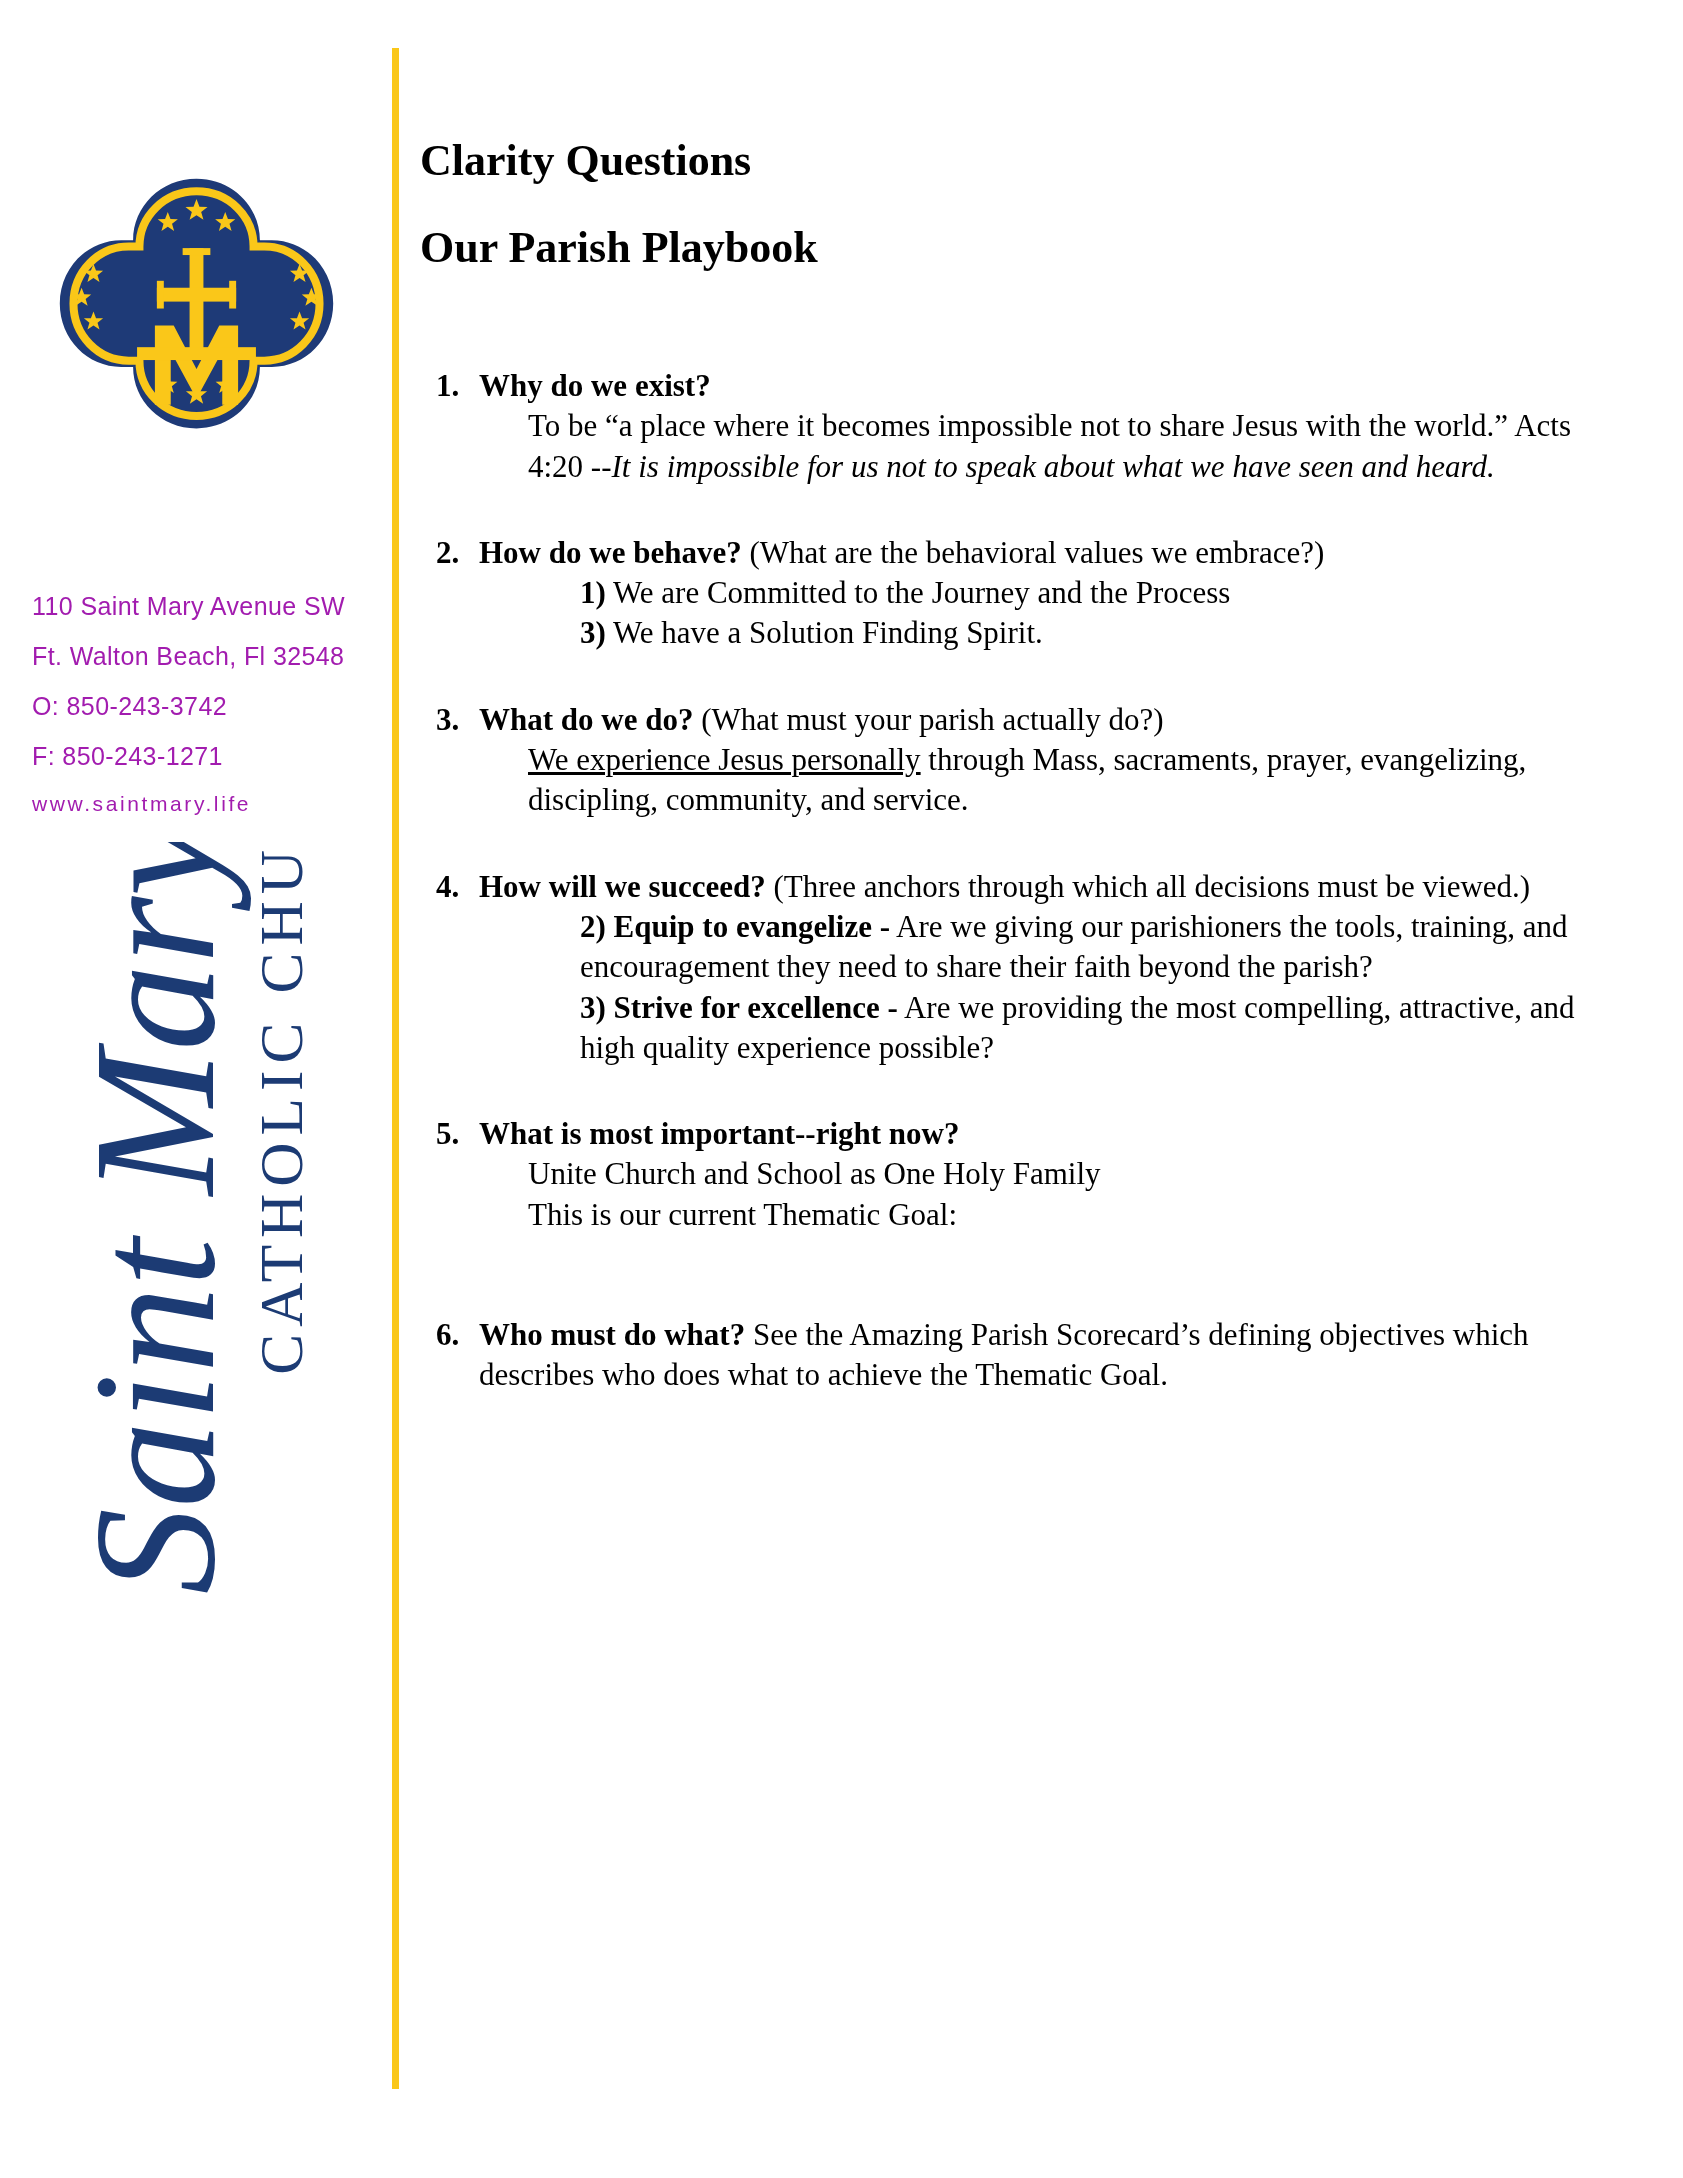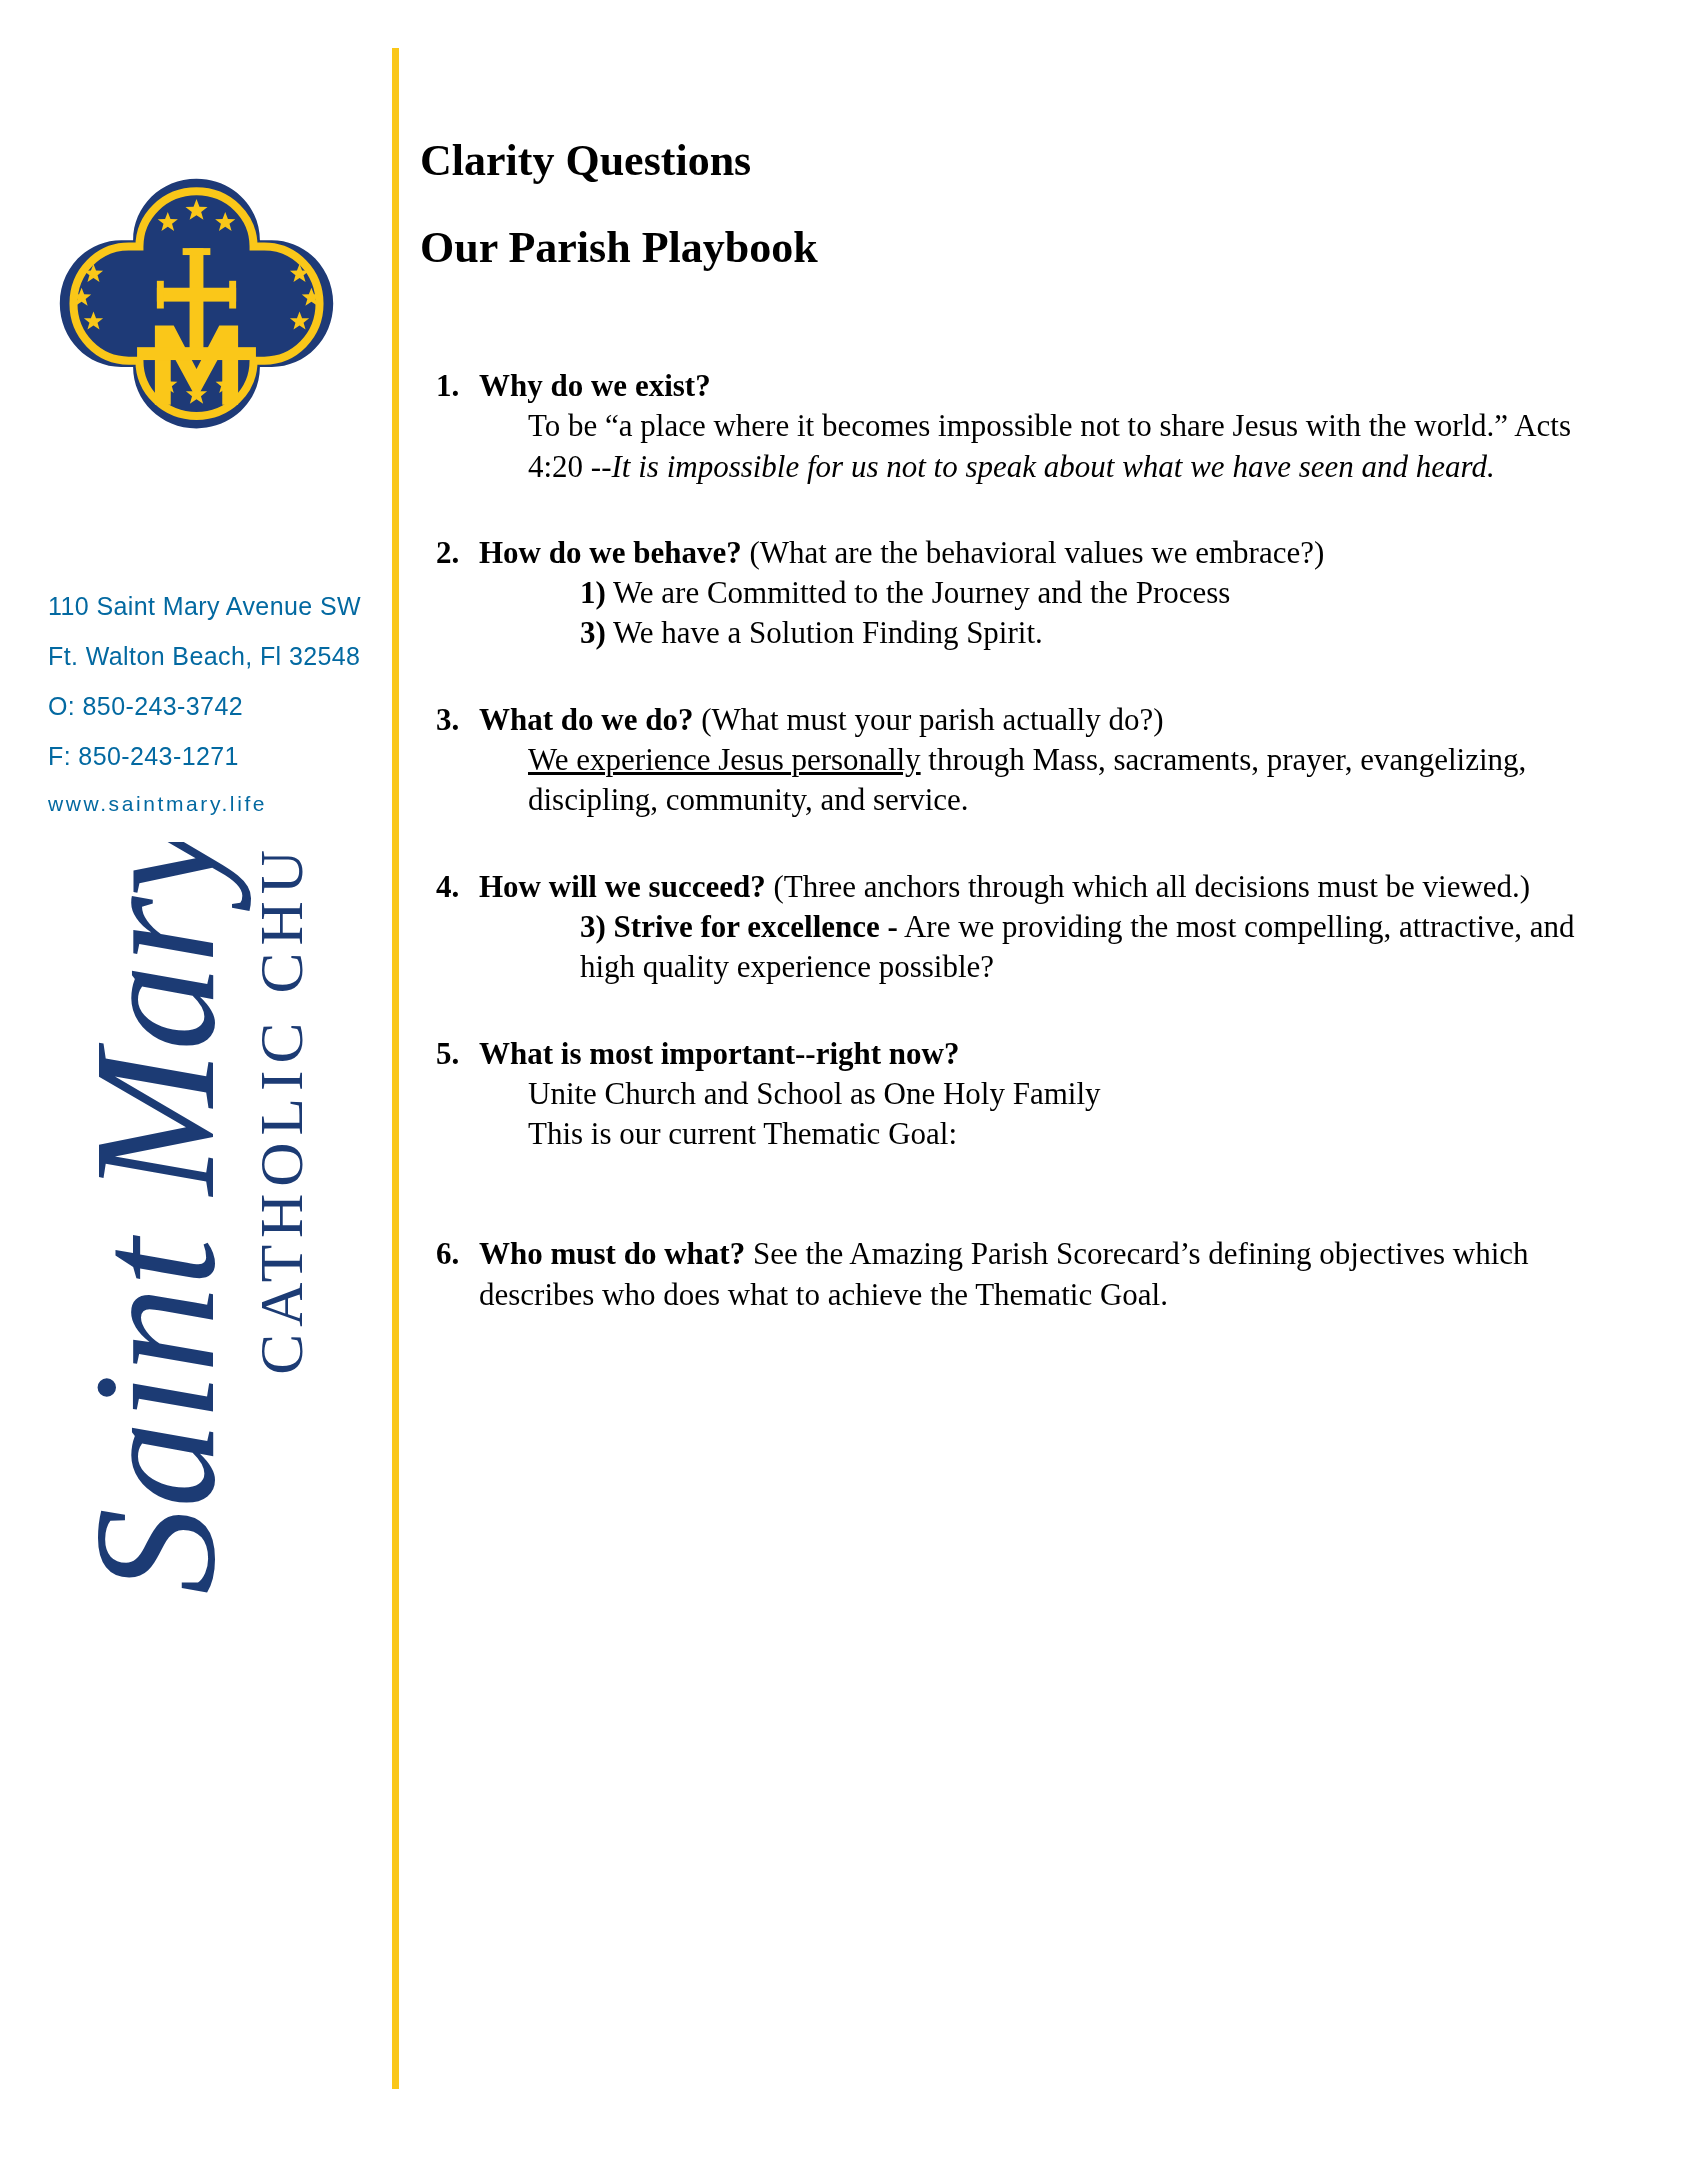--- a/index.html
+++ b/index.html
@@ -22,22 +22,21 @@
     background:#FAC719;
   }
   .logo-wrap{
     position:absolute;left:38px;top:149px;width:317px;height:327px;
   }
   .logo-wrap svg{display:block;width:317px;height:327px;}
 
   .address{
     position:absolute;left:32px;top:592px;width:356px;
     font-family:"Liberation Sans","DejaVu Sans",sans-serif;
-    color:#0369a1;
-    margin-left:16px;
+    color:#a21caf;
   }
   .address .line{
     font-size:25px;letter-spacing:0.4px;margin-bottom:21px;white-space:nowrap;
     font-weight:400;
   }
   .address .web{font-size:21px;letter-spacing:2.6px;margin-bottom:0;}
 
   .vertical-logo{
     position:absolute;left:-193px;top:1040px;
     width:792px;height:396px;
@@ -233,20 +232,23 @@
       </div>
 
       <div class="spacer-lg"></div>
 
       <div class="q-item">
         <span class="q-num">4.</span>
         <div class="q-head">
           <span class="bold">How will we succeed?</span><span>    (Three anchors through which all decisions must be viewed.)</span>
         </div>
         <div class="sub">
+          <span class="b">2) </span><span class="b">Equip to evangelize -</span><span> Are we giving our parishioners the tools, training, and encouragement they need to share their faith beyond the parish?</span>
+        </div>
+        <div class="sub">
           <span class="b">3) </span><span class="b">Strive for excellence -</span><span> Are we providing the most compelling, attractive, and high quality experience possible?</span>
         </div>
       </div>
 
       <div class="spacer-lg"></div>
 
       <div class="q-item">
         <span class="q-num">5.</span>
         <div class="q-head">
           <span class="bold">What is most important--right now?</span>

